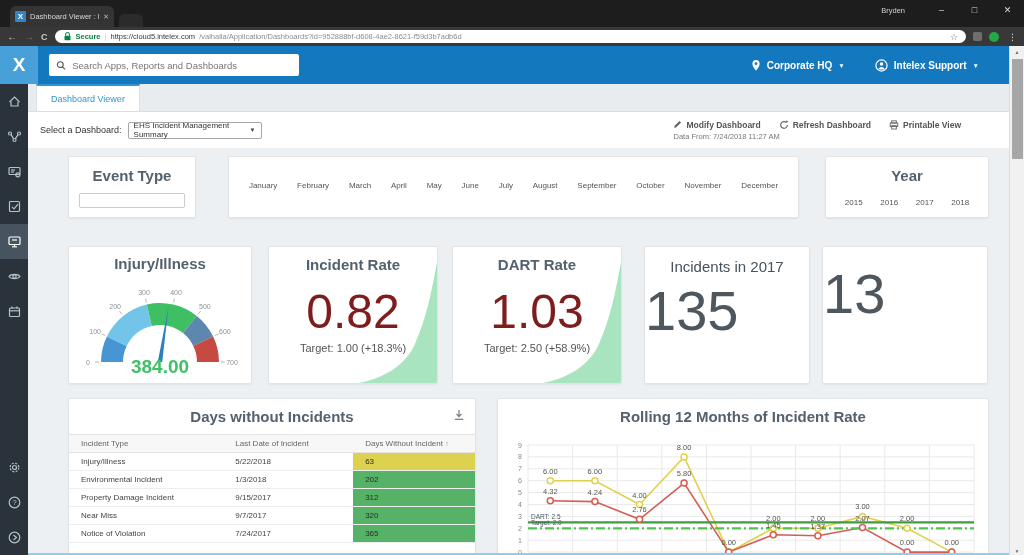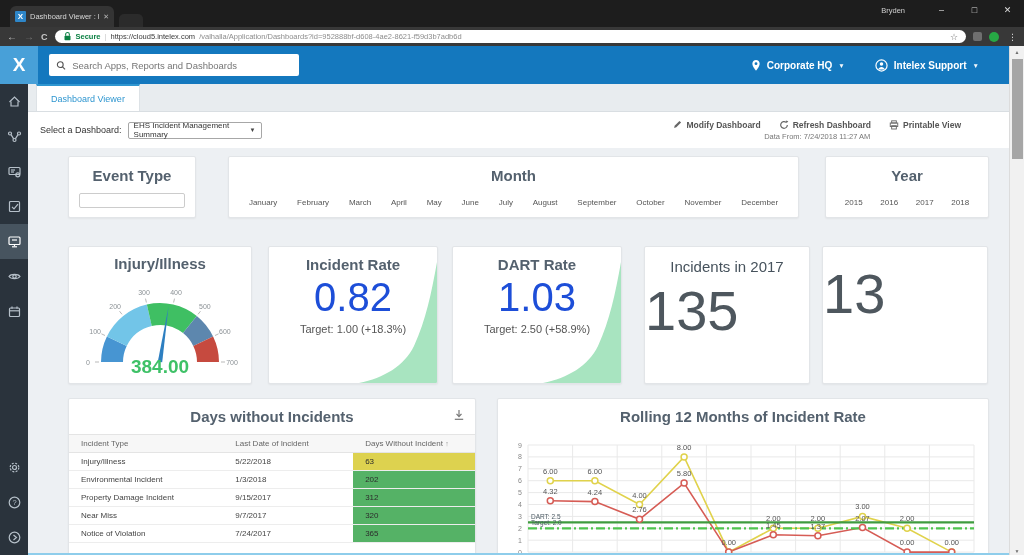--- a/index.html
+++ b/index.html
@@ -49,41 +49,41 @@
   .side-item.active{background:#47545f;}
   .side-spacer{flex:1;}
 
   .main{flex:1;display:flex;flex-direction:column;min-width:0;}
   .tabrow{height:28px;background:#e8ecef;display:flex;align-items:stretch;border-bottom:1px solid #d9dee2;flex:none;}
   .page-tab{background:#fff;border-top:2px solid #2f96d0;border-left:1px solid #dde2e6;border-right:1px solid #dde2e6;display:flex;align-items:center;padding:0 14px;margin-left:8px;color:#2f96d0;font-size:9px;}
   .selectrow{height:36px;background:#fff;display:flex;align-items:center;padding:0 48px 0 12px;flex:none;}
   .select-label{font-size:9px;color:#333;}
   .select-box{margin-left:6px;width:134px;height:17px;border:1px solid #a7a7a7;border-radius:2px;display:flex;align-items:center;justify-content:space-between;padding:0 5px;font-size:8px;color:#333;background:#fff;}
   .select-caret{font-size:6px;color:#444;}
-  .selectrow-right{margin-left:auto;text-align:center;}
+  .selectrow-right{margin-left:auto;text-align:left;}
   .actions{display:flex;gap:18px;align-items:center;justify-content:flex-end;font-size:8.5px;font-weight:bold;color:#555;}
   .action{display:flex;align-items:center;gap:4px;}
   .data-from{font-size:7.5px;color:#777;margin-top:2px;}
 
   .dashboard{flex:1;background:#edf0f3;padding:8px 20px 0 40px;overflow:hidden;}
   .card{background:#fff;border:1px solid #e2e5e8;border-radius:2px;box-shadow:0 1px 2px rgba(0,0,0,.05);}
   .card-title{font-size:15px;color:#54616e;text-align:center;font-weight:bold;}
 
   .filters{display:flex;}
   .event-card{width:128px;height:62px;padding-top:10px;margin-right:32px;}
   .event-input{display:block;margin:9px auto 0;width:106px;height:15px;border:1px solid #ccc;border-radius:2px;outline:none;}
   .month-card{flex:1;height:62px;padding-top:10px;margin-right:26px;}
   .opts{display:flex;justify-content:space-around;margin-top:14px;font-size:8px;color:#555;padding:0 10px;}
   .year-card{width:164px;height:62px;padding-top:10px;}
 
   .kpis{display:flex;margin-top:28px;}
   .gauge-card{width:184px;height:138px;margin-right:16px;padding-top:8px;}
   .rate-card{width:170px;height:138px;position:relative;overflow:hidden;padding-top:9px;margin-right:14px;}
   .rate-card.second{margin-right:22px;}
-  .rate-value{font-size:40px;color:#1d4ed8;text-align:center;line-height:1.05;margin-top:3px;position:relative;z-index:2;}
+  .rate-value{font-size:48px;color:#7f1d1d;text-align:center;line-height:1.05;margin-top:14px;position:relative;z-index:2;}
   .rate-target{font-size:11px;color:#555;text-align:center;margin-top:5px;position:relative;z-index:2;}
   .spark{position:absolute;right:0;bottom:0;z-index:1;}
   .count-card{width:166px;height:138px;padding-top:11px;margin-right:12px;}
   .count-card.last{margin-right:0;}
   .count-title{font-size:15px;color:#46525c;text-align:center;}
   .count-value{font-size:56px;color:#4e575e;text-align:left;margin-top:8px;line-height:1;}
 
   .row3{display:flex;margin-top:14px;height:230px;}
   .table-card{width:420px;margin-right:21px;position:relative;padding-top:9px;}
   .chart-card{flex:1;padding:9px 10px 0;}
@@ -287,21 +287,20 @@
         </div>
 
         <div class="dashboard">
 
           <div class="filters">
             <div class="card event-card">
               <div class="card-title">Event Type</div>
               <input class="event-input" style="">
             </div>
             <div class="card month-card">
-              <div class="card-title">Month</div>
               <div class="opts" id="month-list">
                   <span>January</span>
                   <span>February</span>
                   <span>March</span>
                   <span>April</span>
                   <span>May</span>
                   <span>June</span>
                   <span>July</span>
                   <span>August</span>
                   <span>September</span>

